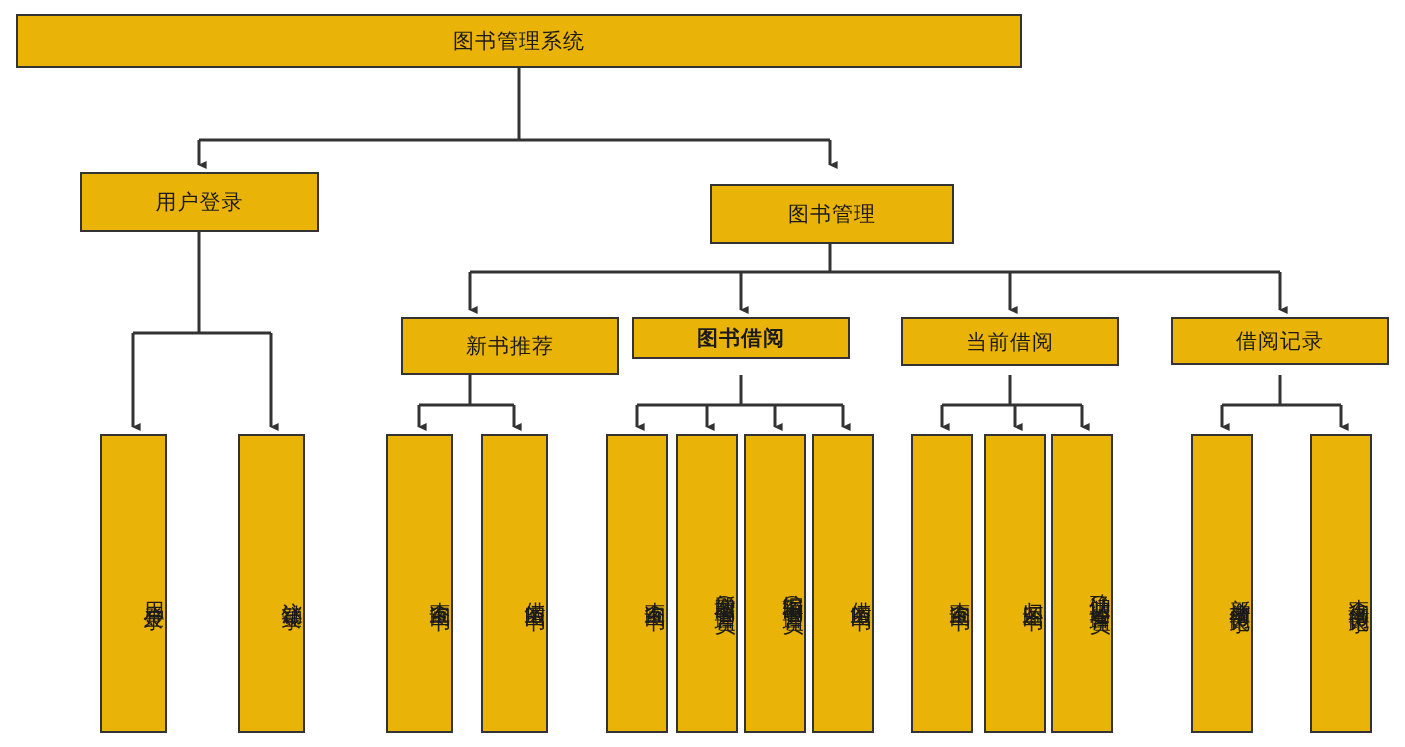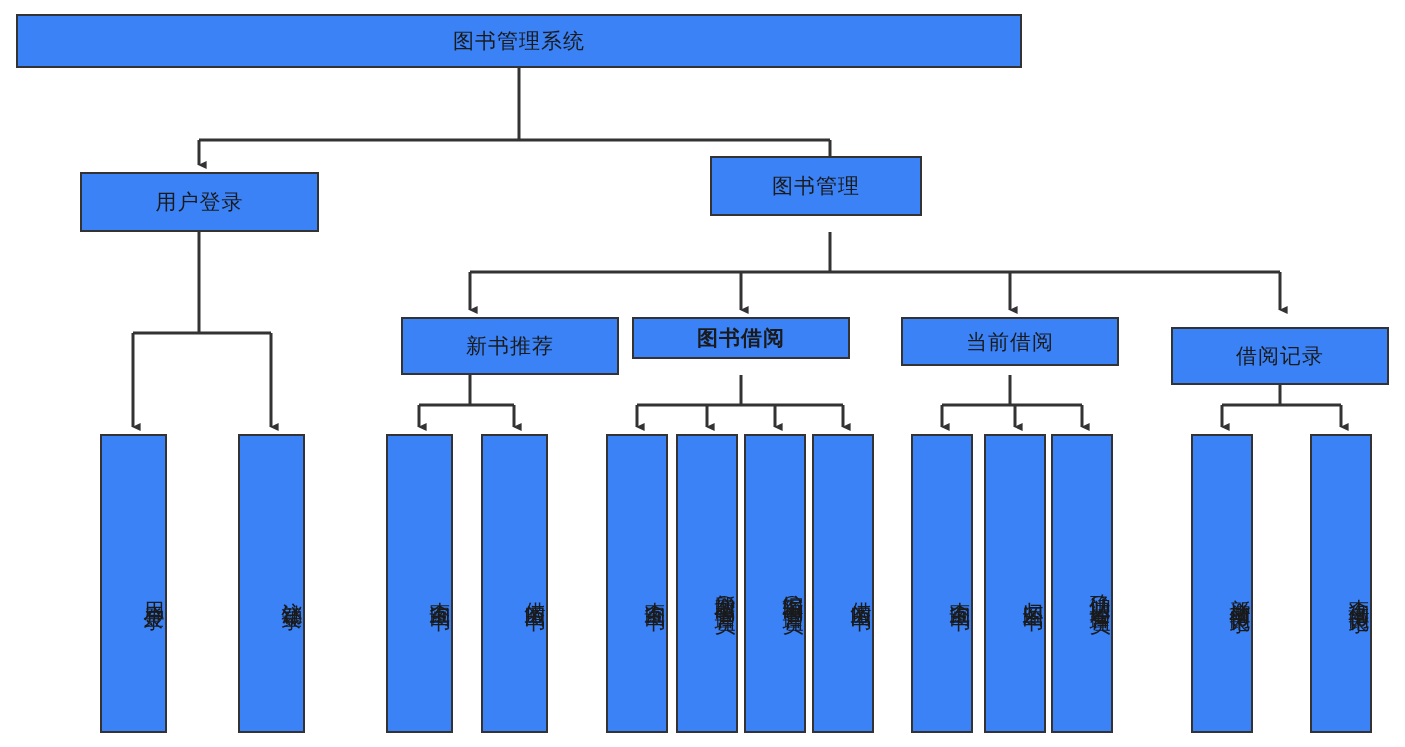--- a/index.html
+++ b/index.html
@@ -21,21 +21,21 @@
     position: absolute;
     left: 0;
     top: 0;
     width: 1405px;
     height: 747px;
     pointer-events: none;
   }
   .node {
     position: absolute;
     box-sizing: border-box;
-    background: #3b82f6;
+    background: #eab308;
     border: 2.5px solid #333333;
     display: flex;
     align-items: center;
     justify-content: center;
     color: #1a1a1a;
     z-index: 2;
   }
   .node.horiz {
     font-size: 21px;
     letter-spacing: 1px;
@@ -123,34 +123,34 @@
     </g>
   </svg>
 
   <div class="node horiz" style="left:16px; top:14px; width:1006px; height:54px;">
     <span>图书管理系统</span>
   </div>
 
   <div class="node horiz" style="left:80px; top:172px; width:239px; height:60px;">
     <span>用户登录</span>
   </div>
-  <div class="node horiz" style="left:710px; top:156px; width:212px; height:60px;">
+  <div class="node horiz" style="left:710px; top:184px; width:244px; height:60px;">
     <span>图书管理</span>
   </div>
 
   <div class="node horiz" style="left:361px; top:317px; width:218px; height:58px;margin-left:40px;">
     <span>新书推荐</span>
   </div>
   <div class="node horiz" style="left:632px; top:317px; width:218px; height:42px;font-weight:bold;">
     <span>图书借阅</span>
   </div>
   <div class="node horiz" style="left:901px; top:317px; width:218px; height:49px;">
     <span>当前借阅</span>
   </div>
-  <div class="node horiz" style="left:1171px; top:327px; width:218px; height:58px;font-family:Liberation Mono, monospace;">
+  <div class="node horiz" style="left:1171px; top:317px; width:218px; height:48px;font-family:Liberation Mono, monospace;">
     <span>借阅记录</span>
   </div>
 
   <div class="node vert" style="left:100px; top:434px; width:67px; height:299px;">
     <span class="vlabel">用户登录</span>
   </div>
   <div class="node vert" style="left:238px; top:434px; width:67px; height:299px;">
     <span class="vlabel">注销登录</span>
   </div>
   <div class="node vert" style="left:386px; top:434px; width:67px; height:299px;">

